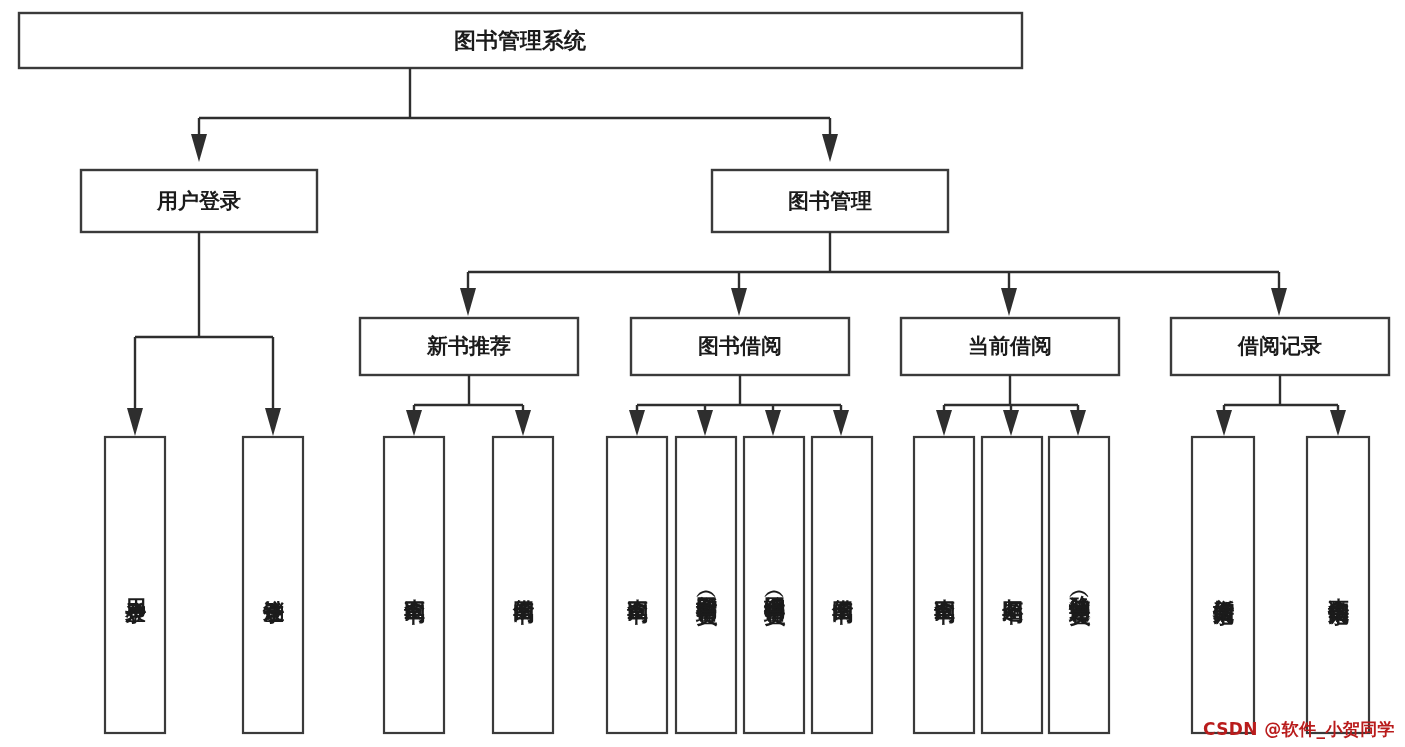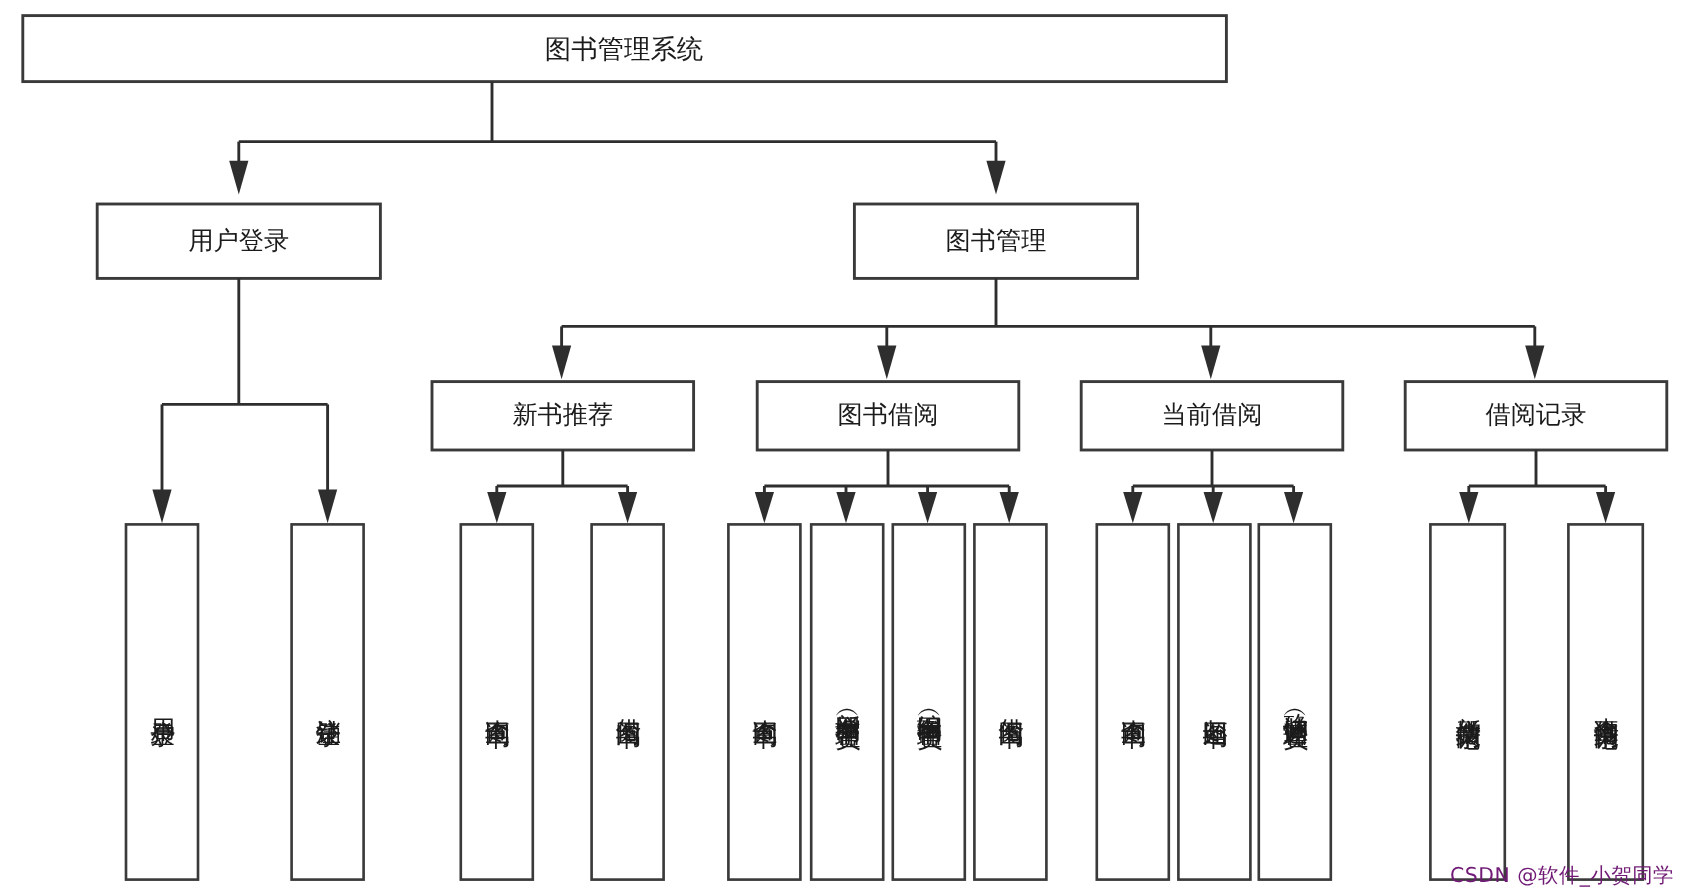--- a/index.html
+++ b/index.html
@@ -12,20 +12,21 @@
     font-family: "DejaVu Sans", "Liberation Sans", sans-serif;
     width: 1405px;
     height: 747px;
     overflow: hidden;
   }
   #diagram-root {
     position: relative;
     width: 1405px;
     height: 747px;
     background: #ffffff;
+    font-weight: bold;
   }
   svg.diagram-canvas {
     position: absolute;
     left: 0;
     top: 0;
     width: 1405px;
     height: 747px;
     display: block;
   }
   .node-box {
@@ -73,21 +74,21 @@
     letter-spacing: 1.5px;
     white-space: nowrap;
     text-align: center;
   }
   .watermark {
     position: absolute;
     right: 10px;
     bottom: 6px;
     font-family: "DejaVu Sans", "Liberation Sans", sans-serif;
     font-size: 17px;
-    color: #701a75;
+    color: #b91c1c;
     letter-spacing: 0.4px;
     white-space: nowrap;
     user-select: none;
   }
 </style>
 </head>
 <body>
 
 <div id="diagram-root">
 

